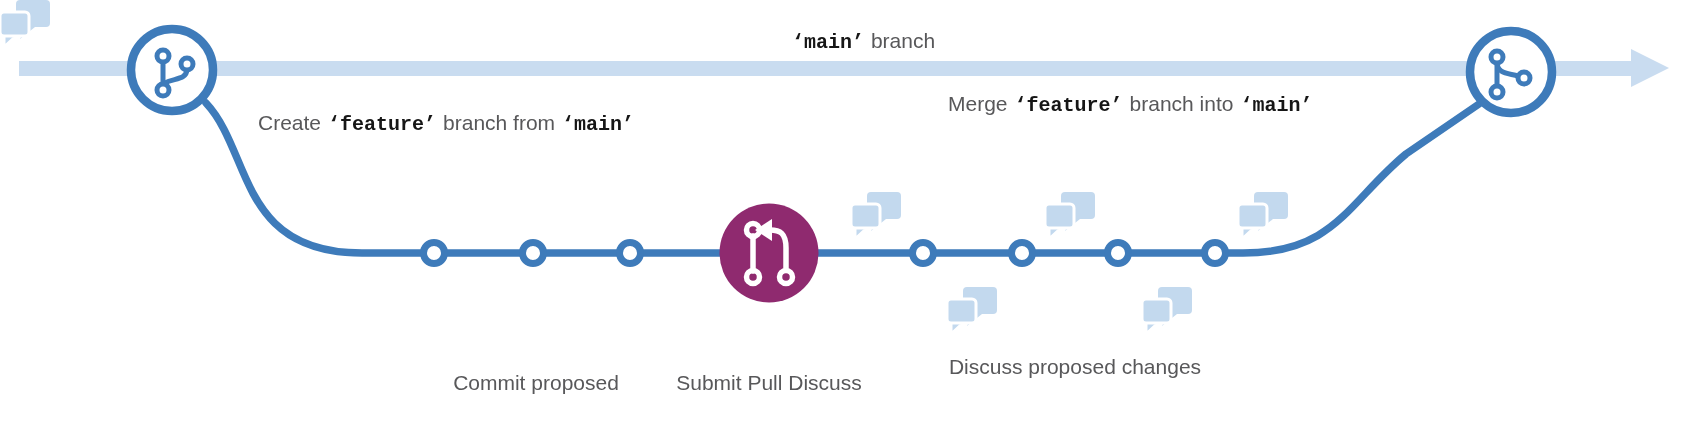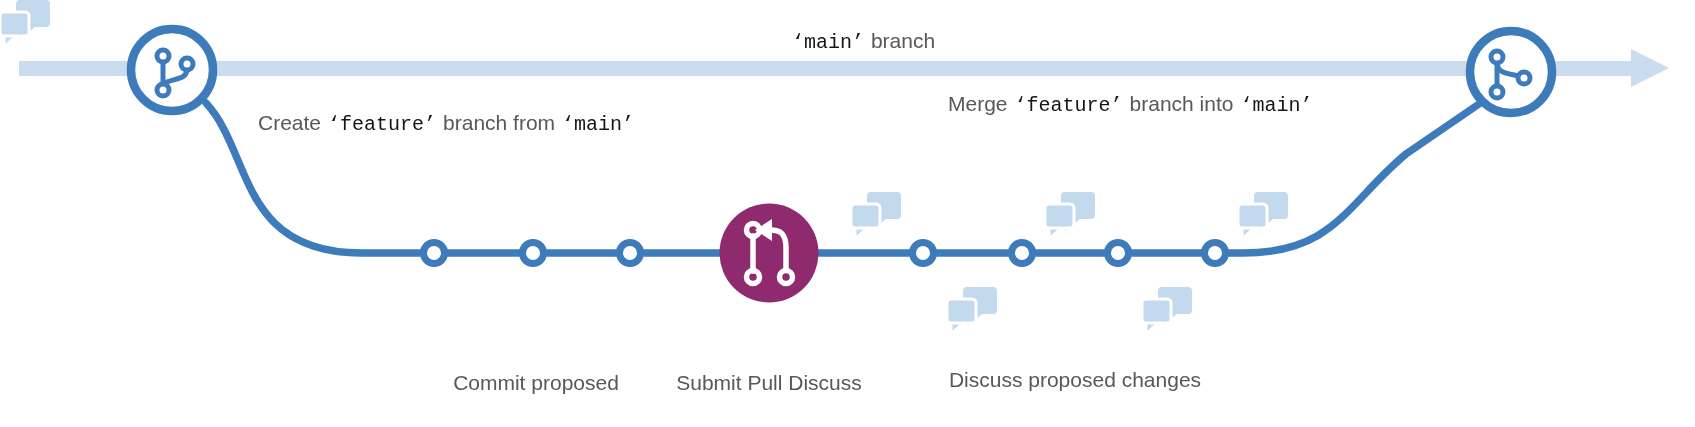--- a/index.html
+++ b/index.html
@@ -26,21 +26,21 @@
   .icon-ring{fill:#ffffff;stroke:var(--branch-blue);stroke-width:5;}
   .pr-line{stroke:#ffffff;stroke-width:5.5;fill:none;stroke-linecap:round;}
   .pr-ring{fill:none;stroke:#ffffff;stroke-width:5.5;}
   .pr-head{fill:#ffffff;}
   .bubble{fill:var(--bubble-blue);}
   .bubble-front{fill:var(--bubble-blue);stroke:#ffffff;stroke-width:3;}
   
   .lbl{position:absolute;white-space:nowrap;color:var(--text-gray);font-size:21px;}
   .code{
     font-family:"Liberation Mono","DejaVu Sans Mono",monospace;
-    font-weight:normal;color:var(--code-black);font-size:20px;margin:0 7px;
+    font-weight:bold;color:var(--code-black);font-size:20px;margin:0 7px;
   }
   .centered{text-align:center;}
 </style>
 </head>
 <body>
 
 <svg width="1695" height="427" viewBox="0 0 1695 427">
 
   <g>
     <rect class="band" x="19" y="61" width="1617" height="15"></rect>
@@ -111,13 +111,13 @@
 <div class="lbl" style="left:258px;top:111px;">
   <span>Create</span><span class="code">‘feature’</span><span>branch from</span><span class="code">‘main’</span>
 </div>
 
 <div class="lbl" style="left:948px;top:92px;">
   <span>Merge</span><span class="code">‘feature’</span><span>branch into</span><span class="code">‘main’</span>
 </div>
 
 <div class="lbl centered" style="left:436px;top:371px;width:200px;">Commit proposed</div>
 <div class="lbl centered" style="left:649px;top:371px;width:240px;">Submit Pull Discuss</div>
-<div class="lbl centered" style="left:945px;top:368px;width:260px;">Discuss proposed changes</div>
+<div class="lbl centered" style="left:945px;top:355px;width:260px;">Discuss proposed changes</div>
 
 </body></html>

